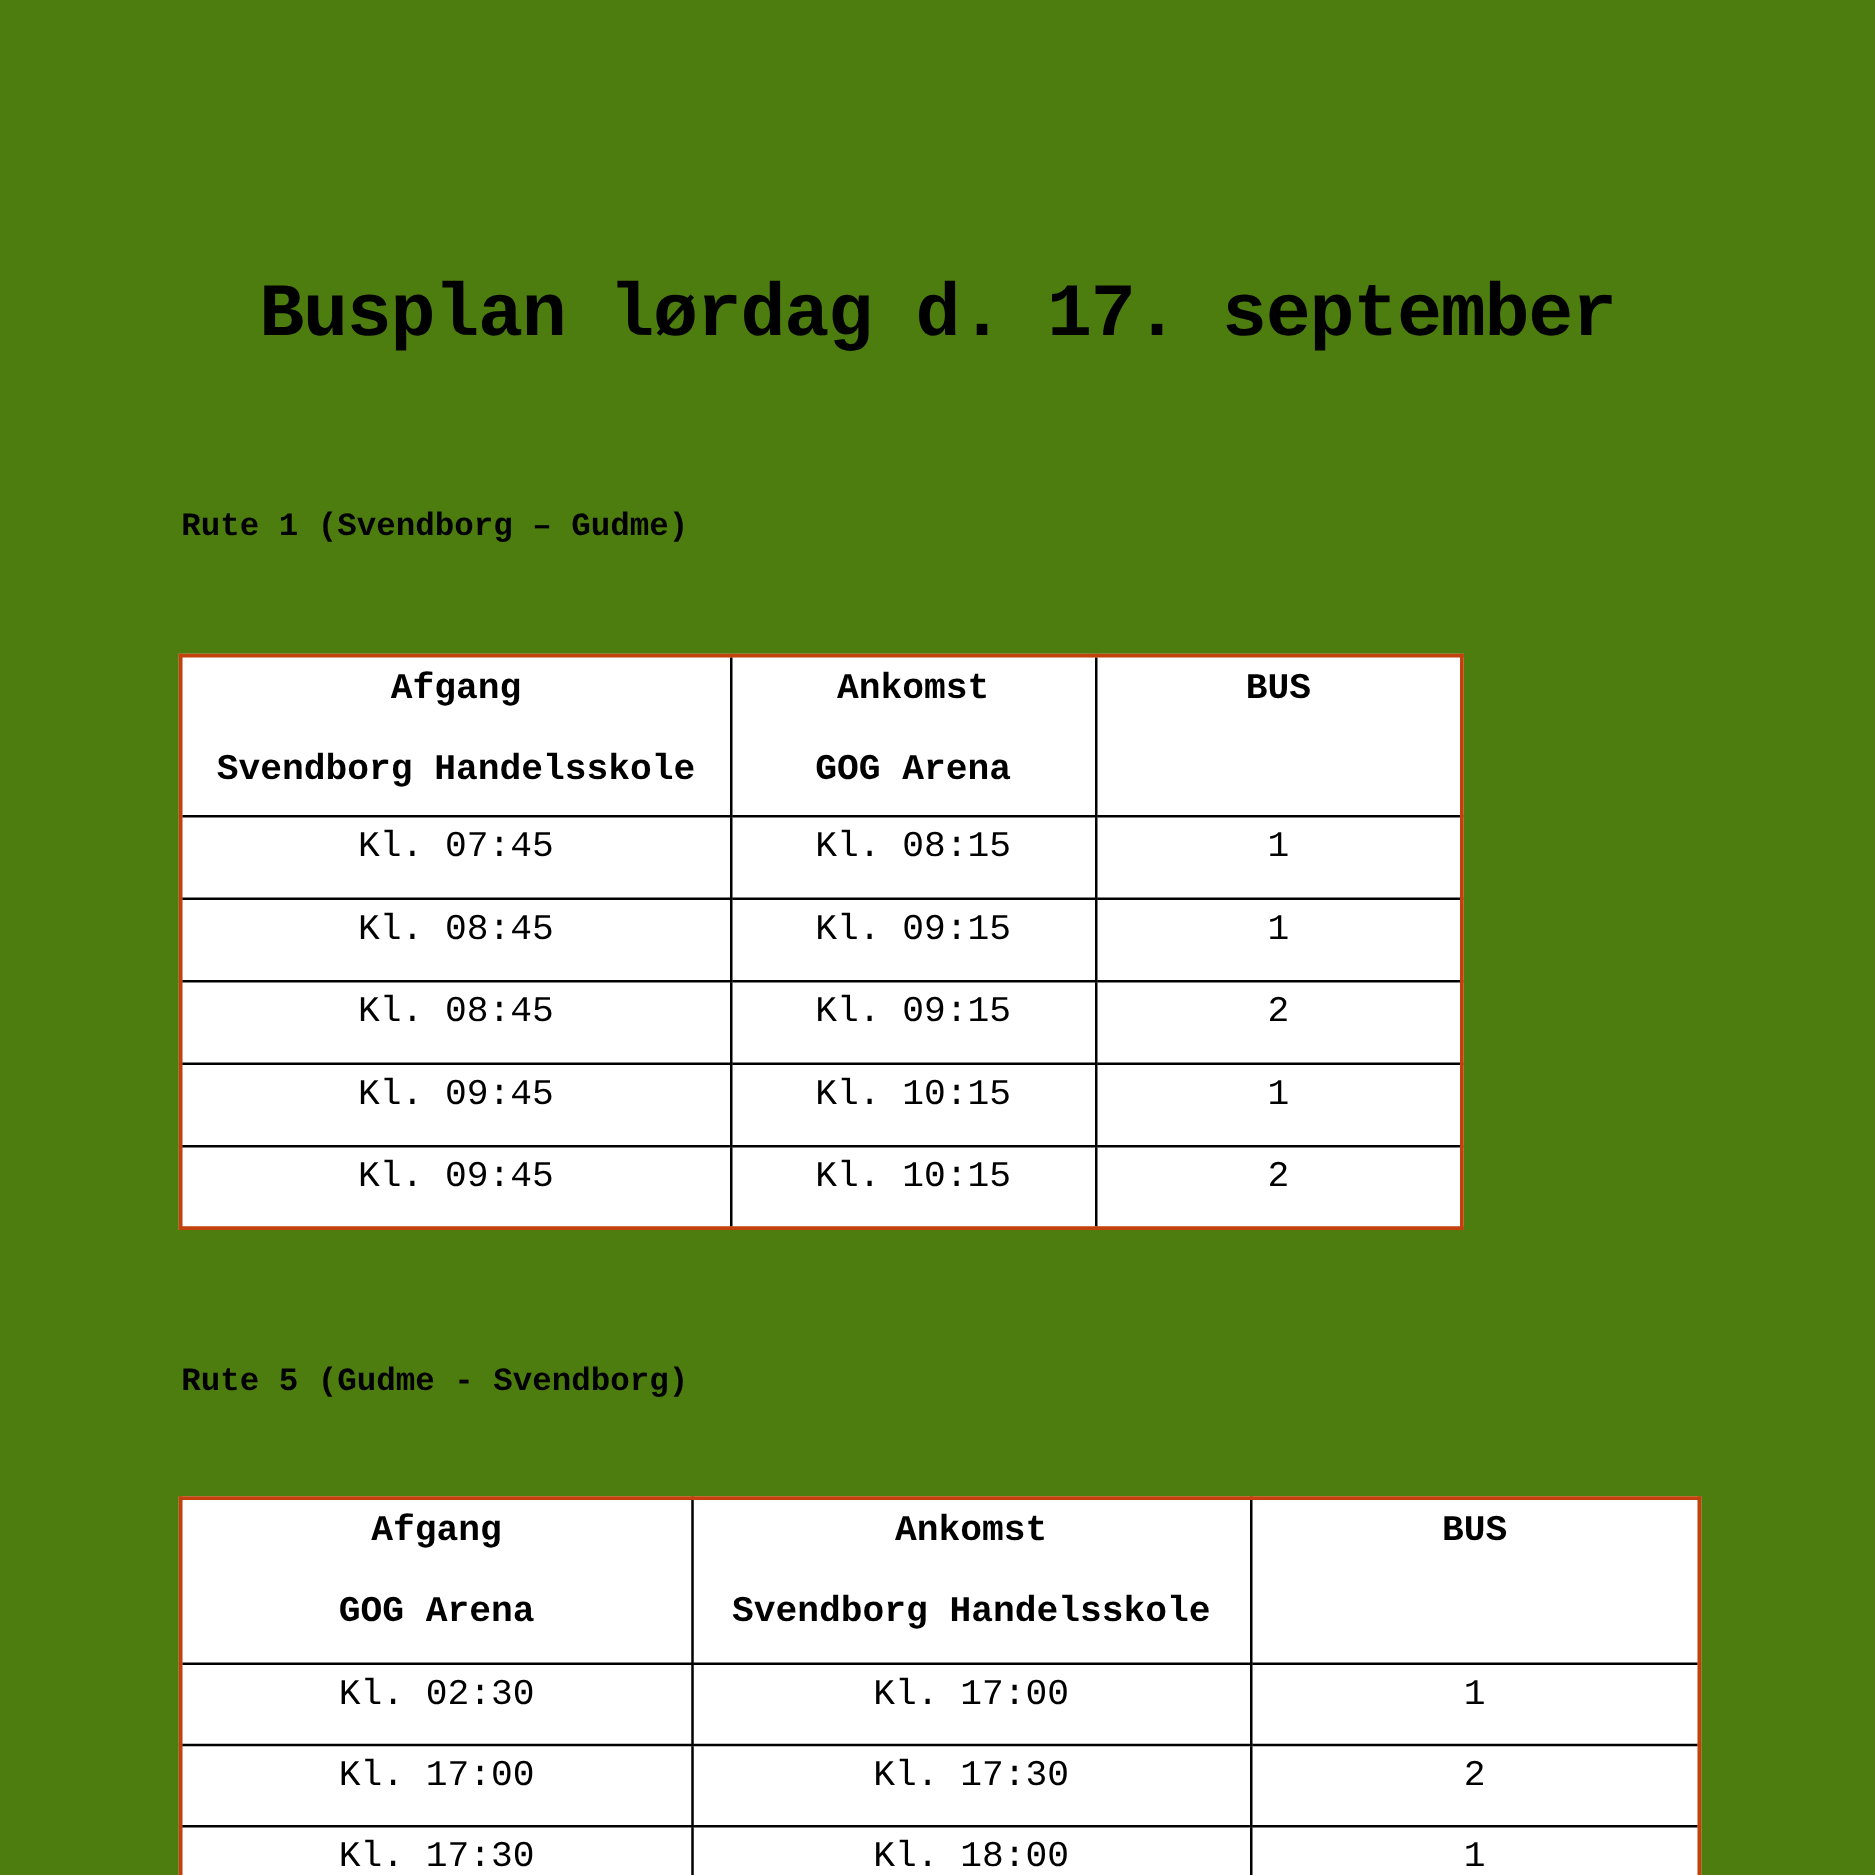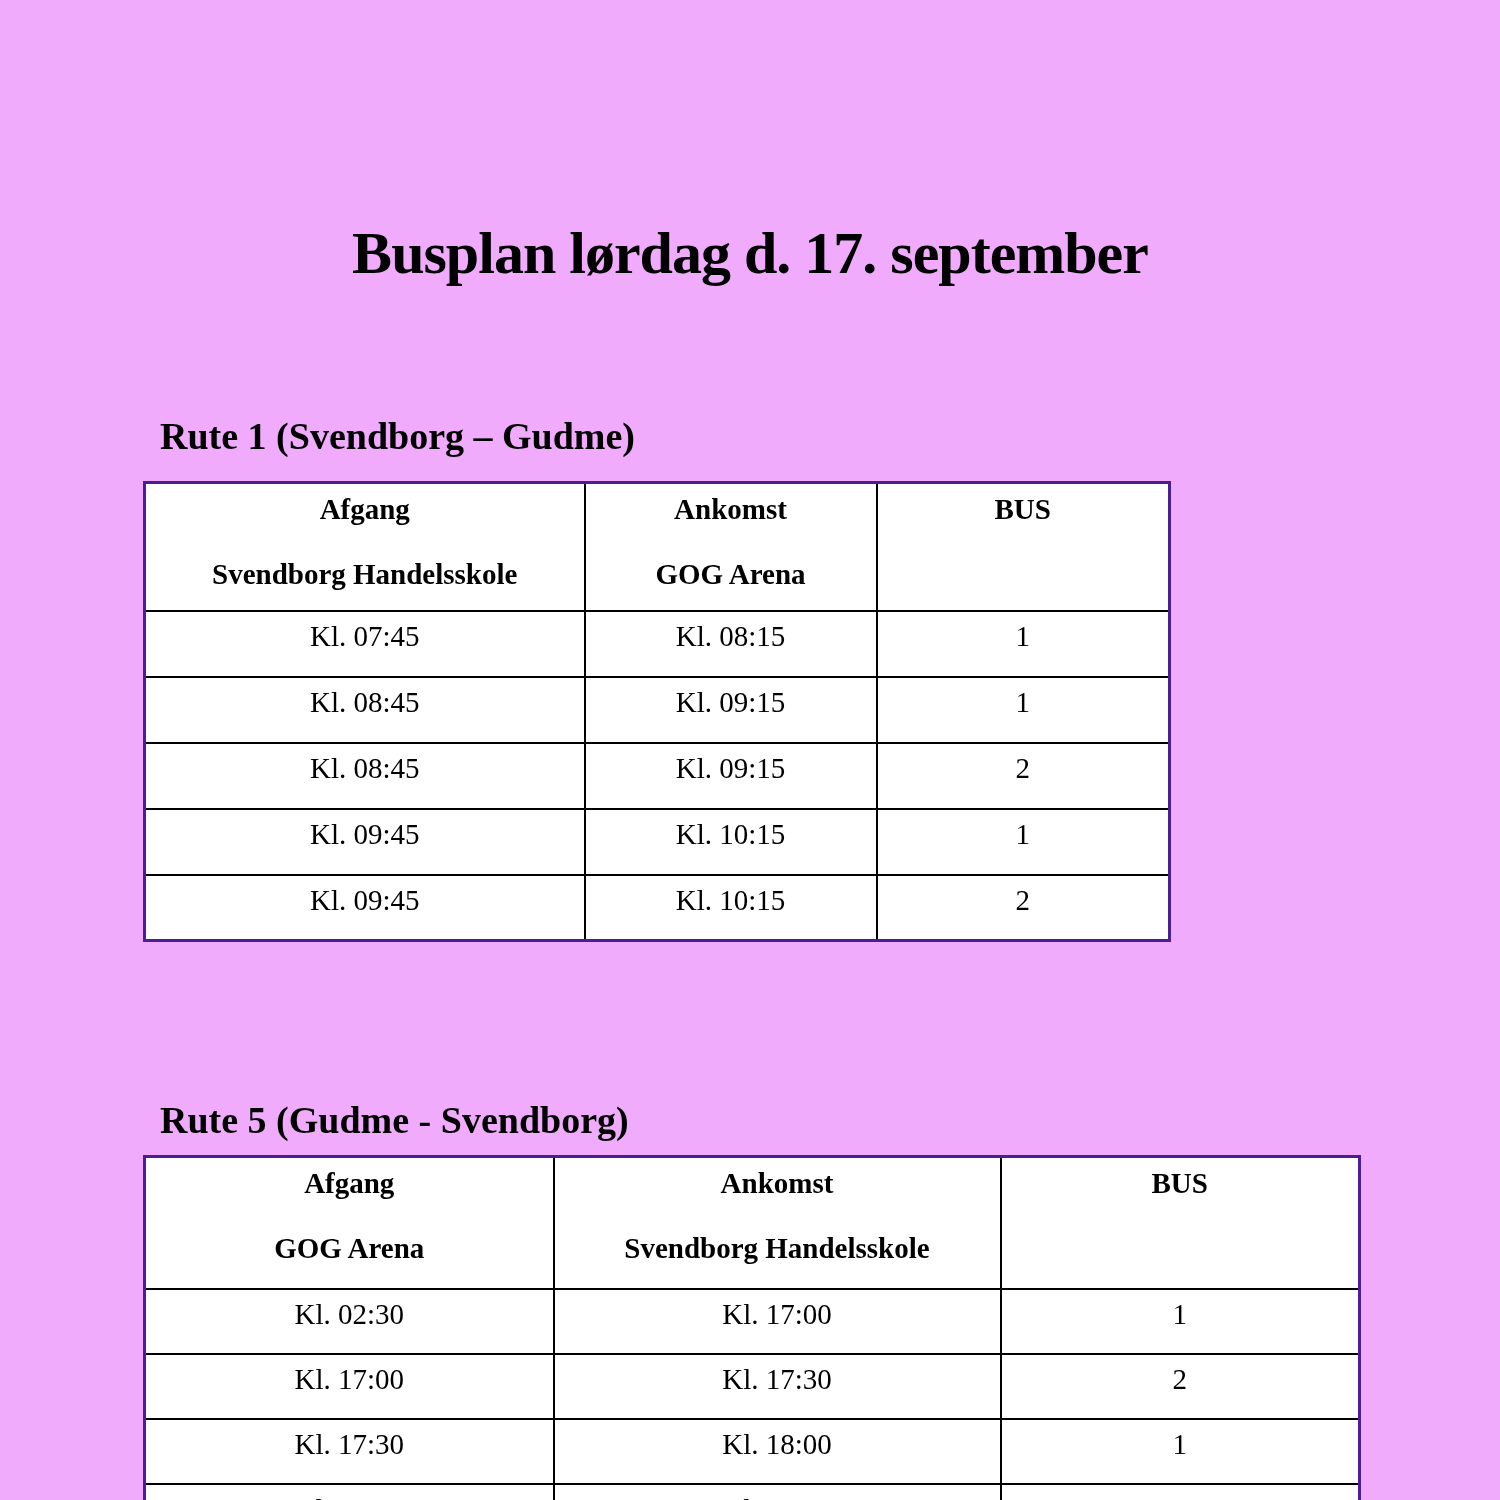--- a/index.html
+++ b/index.html
@@ -1,54 +1,55 @@
 <!DOCTYPE html>
 <html><head>
 <meta charset="utf-8">
 <style>
   html, body { margin: 0; padding: 0; }
   .page {
     position: relative;
     width: 1500px;
     height: 1500px;
-    background: #f0abfc;
+    background: #4d7c0f;
     overflow: hidden;
     color: #000000;
-    font-family: Liberation Serif, serif;
+    font-family: Liberation Mono, monospace;
   }
   .doc-title {
     position: absolute;
     top: 211px;
     left: 0;
     width: 1500px;
     margin: 0;
     text-align: center;
     font-size: 60px;
     font-weight: 700;
     line-height: 84px;
     letter-spacing: -1px;
     white-space: nowrap;
   }
   .section-heading {
     position: absolute;
     left: 145px;
-    margin: 15px;
-    font-size: 38px;
+    margin: 0;
+    font-size: 26px;
     font-weight: 700;
     line-height: 48px;
     white-space: nowrap;
   }
   .h-r1 { top: 397px; }
   .h-r2 { top: 1081px; }
   table.doc-table {
     position: absolute;
     border-collapse: collapse;
     table-layout: fixed;
-    border: 3px solid #4c1d95;
+    border: 3px solid #c2410c;
     background: #ffffff;
+    margin-top: 42px;
   }
   .t1 { left: 143px; top: 481px; width: 1025px; }
   .t2 { left: 143px; top: 1155px; width: 1215px; }
   .doc-table th, .doc-table td {
     border: 2px solid #000000;
     padding: 0;
     margin: 0;
     vertical-align: top;
     text-align: center;
     font-size: 29px;

